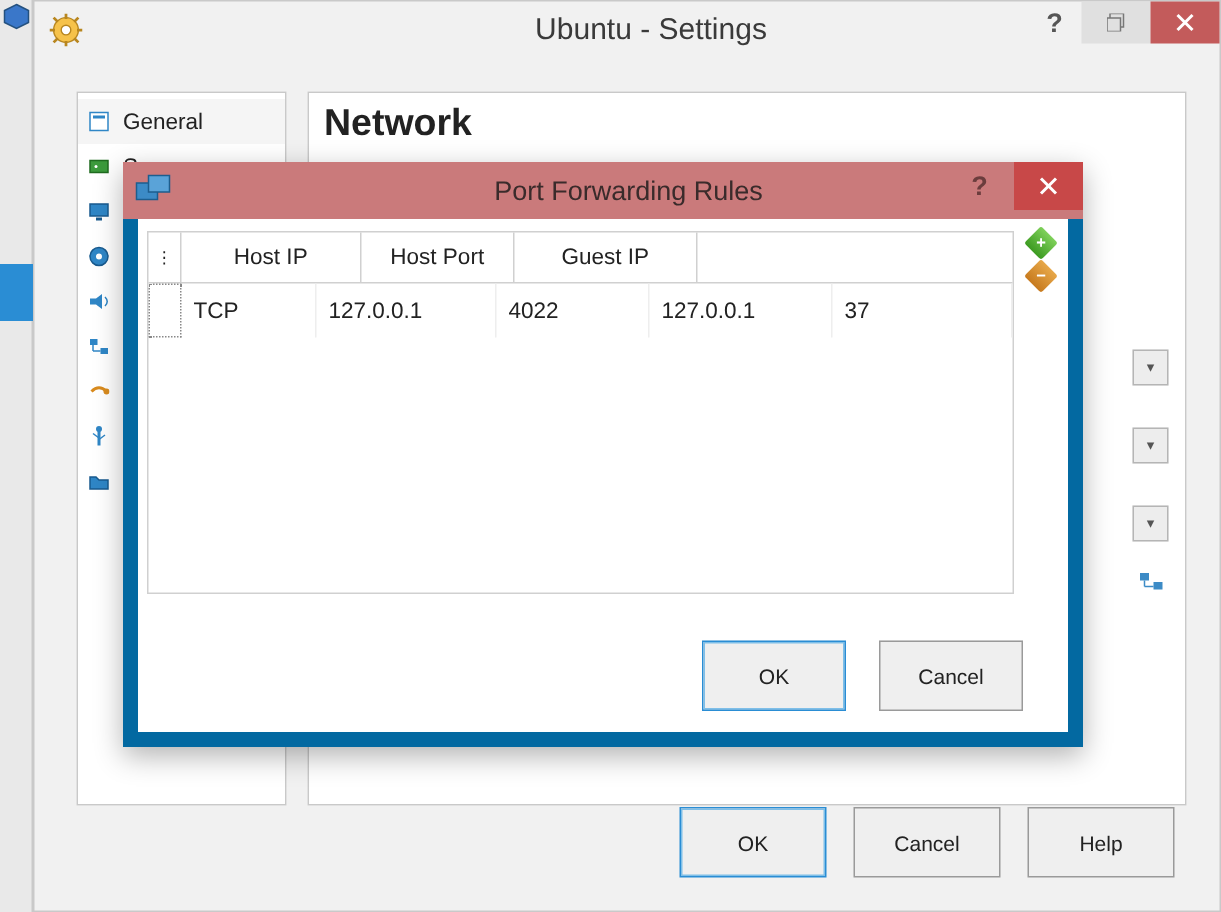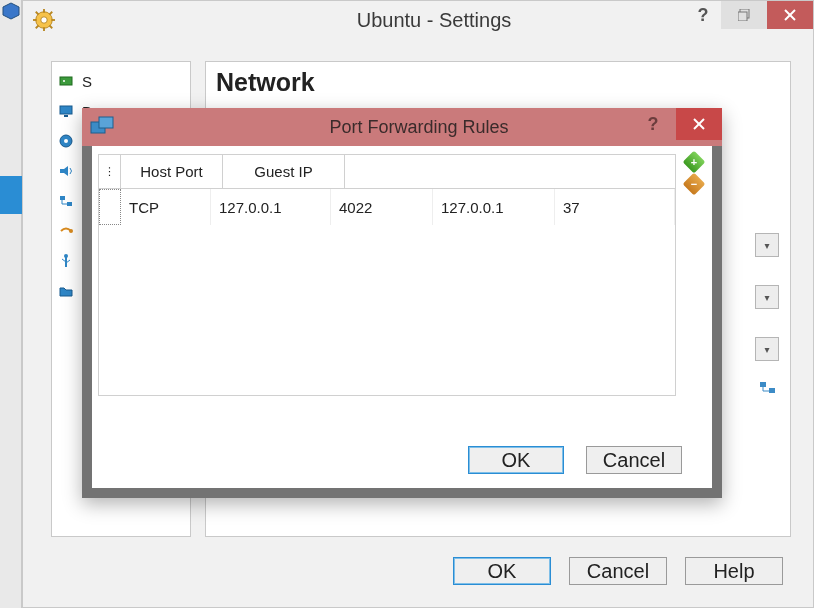--- a/index.html
+++ b/index.html
@@ -20,30 +20,30 @@
   .sidebar-item { display:flex; align-items:center; height:30px; padding:0 6px; font-size:15px; color:#222; cursor:pointer;}
   .sidebar-item .si-icon{ width:16px; height:16px; margin-right:8px; display:inline-flex; align-items:center; justify-content:center;}
   .sidebar-item.selected{ background:#f5f5f5; }
   .content-pane{ flex:1; border:1px solid #c9c9c9; background:#fff; padding:6px 10px;}
   .content-title{ font-size:25px; font-weight:bold; color:#222;}
 
   .combo-stub{ position:absolute; width:24px; height:24px; background:#ededed; border:1px solid #b5b5b5; display:flex; align-items:center; justify-content:center; font-size:10px; color:#555;}
   .adv-icon{ position:absolute; width:18px; height:18px; }
 
   .bottom-buttons{ position:absolute; bottom:22px; right:30px; display:flex; gap:18px;}
-  .btn{min-width:98px; height:28px; background:#efefef; border:1px solid #9a9a9a; font-size:20px; color:#222; display:flex; align-items:center; justify-content:center; cursor:pointer;}
+  .btn{min-width:98px; height:47px; background:#efefef; border:1px solid #9a9a9a; font-size:14px; color:#222; display:flex; align-items:center; justify-content:center; cursor:pointer;}
   .btn.primary{ border-color:#2a8dd4; box-shadow:inset 0 0 0 1px #7fbfe8;}
 
   
   .bg-sliver{position:absolute; left:0; top:0; width:22px; height:608px; background:#e9e9e9; border-right:1px solid #c9c9c9;}
   .bg-sliver .cube{position:absolute; left:2px; top:2px;}
   .bg-sliver .sel{position:absolute; left:0; top:176px; width:22px; height:38px; background:#2a8dd4;}
 
   
-  .modal{ position:absolute; left:82px; top:108px; width:640px; height:390px; background:#fff; border:10px solid #737373; box-shadow:0 6px 18px rgba(0,0,0,.3);}
+  .modal{ position:absolute; left:82px; top:108px; width:640px; height:390px; background:#fff; border:10px solid #0369a1; box-shadow:0 6px 18px rgba(0,0,0,.3);}
   .modal-titlebar{ height:38px; background:#ca7a7b; margin:-10px -10px 0 -10px; display:flex; align-items:center; position:relative;}
   .modal-titlebar .screens-icon{ margin-left:8px;}
   .modal-titlebar .mtitle{ flex:1; text-align:center; color:#3a2b2b; font-size:18px;}
   .modal-winbtns{position:absolute; right:0; top:0; display:flex;}
   .modal-winbtn{ width:46px; height:32px; display:flex; align-items:center; justify-content:center; cursor:pointer;}
   .modal-winbtn.help{ color:#6b3d3d; font-weight:bold; font-size:18px;}
   .modal-winbtn.close{ background:#c84848; color:#fff;}
 
   .modal-body{ padding:8px 6px 0 6px; display:flex; height:250px;}
   .rules-table{ flex:1; border:1px solid #d0d0d0; background:#fff; font-size:15px; color:#222;}
@@ -116,20 +116,29 @@
             <line x1="1" y1="1" x2="11" y2="11" stroke="#fff" stroke-width="2"></line>
             <line x1="11" y1="1" x2="1" y2="11" stroke="#fff" stroke-width="2"></line>
           </svg>
       </div>
     </div>
   </div>
 
   <div class="settings-body">
 
     <div class="sidebar">
+      <div class="sidebar-item selected">
+        <span class="si-icon">
+            <svg width="14" height="14">
+              <rect x="1" y="1" width="12" height="12" fill="#fff" stroke="#2f86c6"></rect>
+              <rect x="3" y="3" width="8" height="2" fill="#2f86c6"></rect>
+            </svg>
+          </span>
+        <span>General</span>
+      </div>
       <div class="sidebar-item">
         <span class="si-icon">
             <svg width="14" height="14">
               <rect x="1" y="3" width="12" height="8" fill="#3c9a3c" stroke="#1f6b1f"></rect>
               <circle cx="5" cy="7" r="1" fill="#fff"></circle>
             </svg>
           </span>
         <span>S</span>
       </div>
       <div class="sidebar-item">
@@ -243,20 +252,21 @@
       </div>
     </div>
   </div>
 
   <div class="modal-body">
     <div class="rules-table">
       <div class="rt-header">
         <div class="col-name">
             <span style="font-size:11px;">⋮</span>
           </div>
+        <div class="col-hip">Host IP</div>
         <div class="col-hport">Host Port</div>
         <div class="col-gip">Guest IP</div>
       </div>
       <div class="rt-row">
         <div class="col-name"></div>
         <div class="col-proto">TCP</div>
         <div class="col-hip">127.0.0.1</div>
         <div class="col-hport">4022</div>
         <div class="col-gip">127.0.0.1</div>
         <div class="col-gport">37</div>

